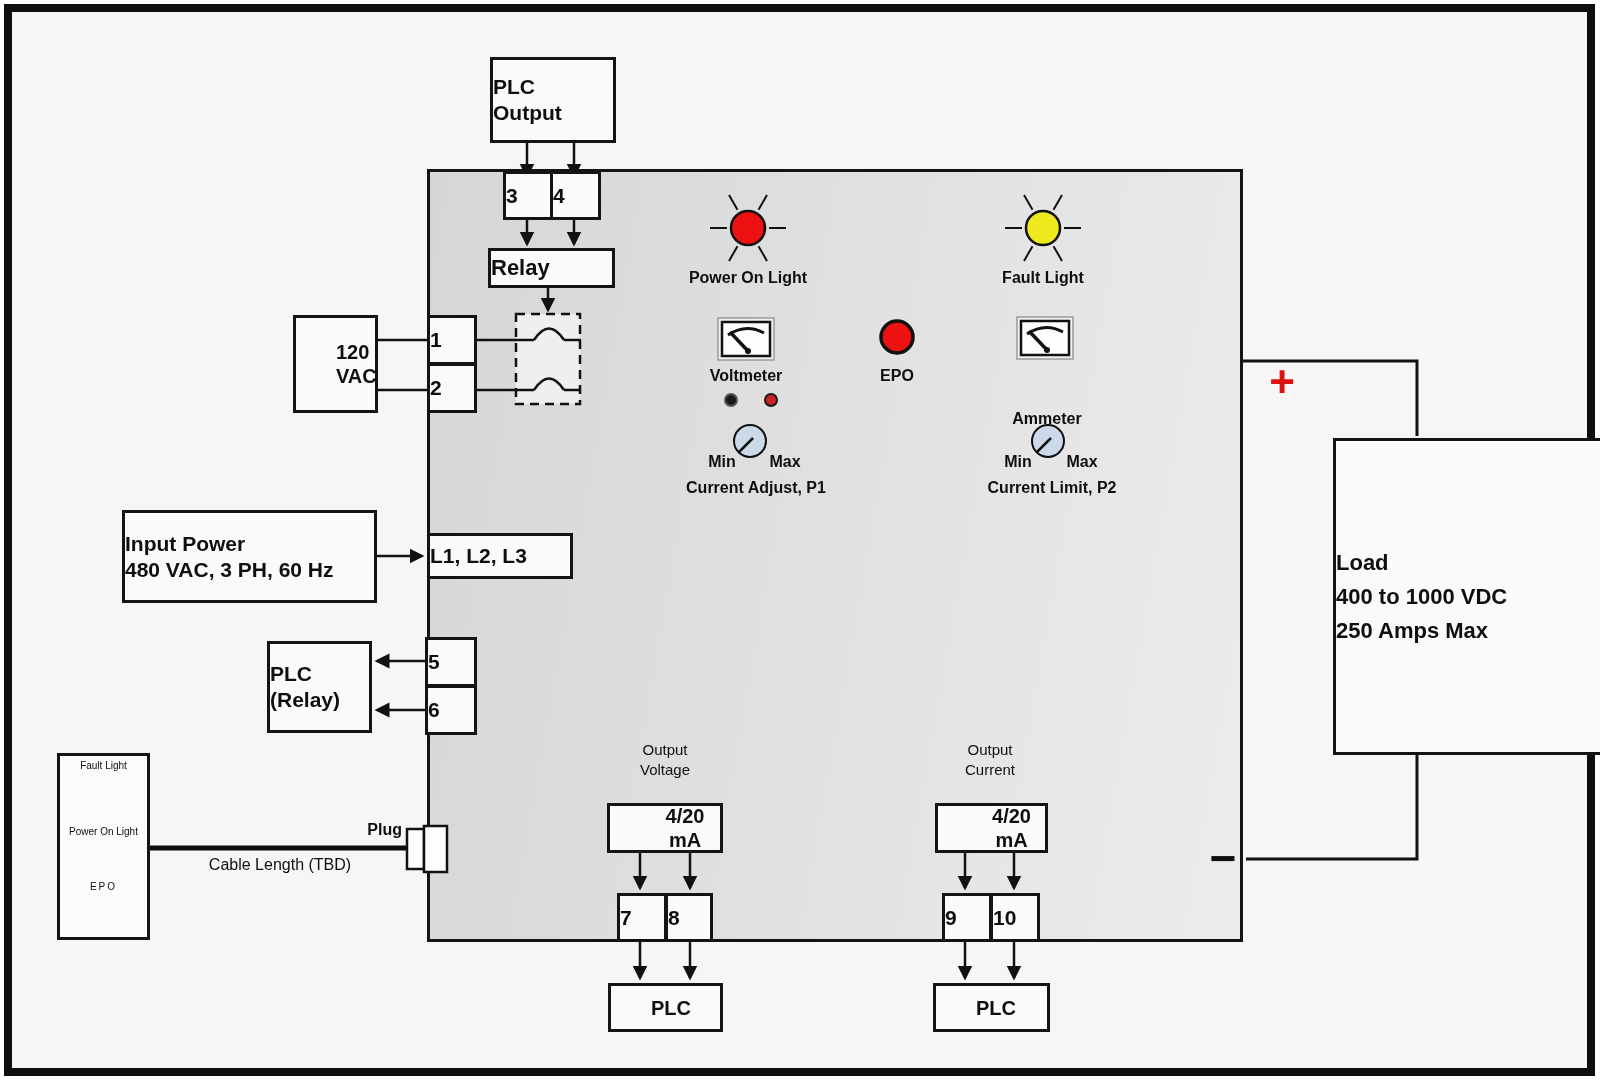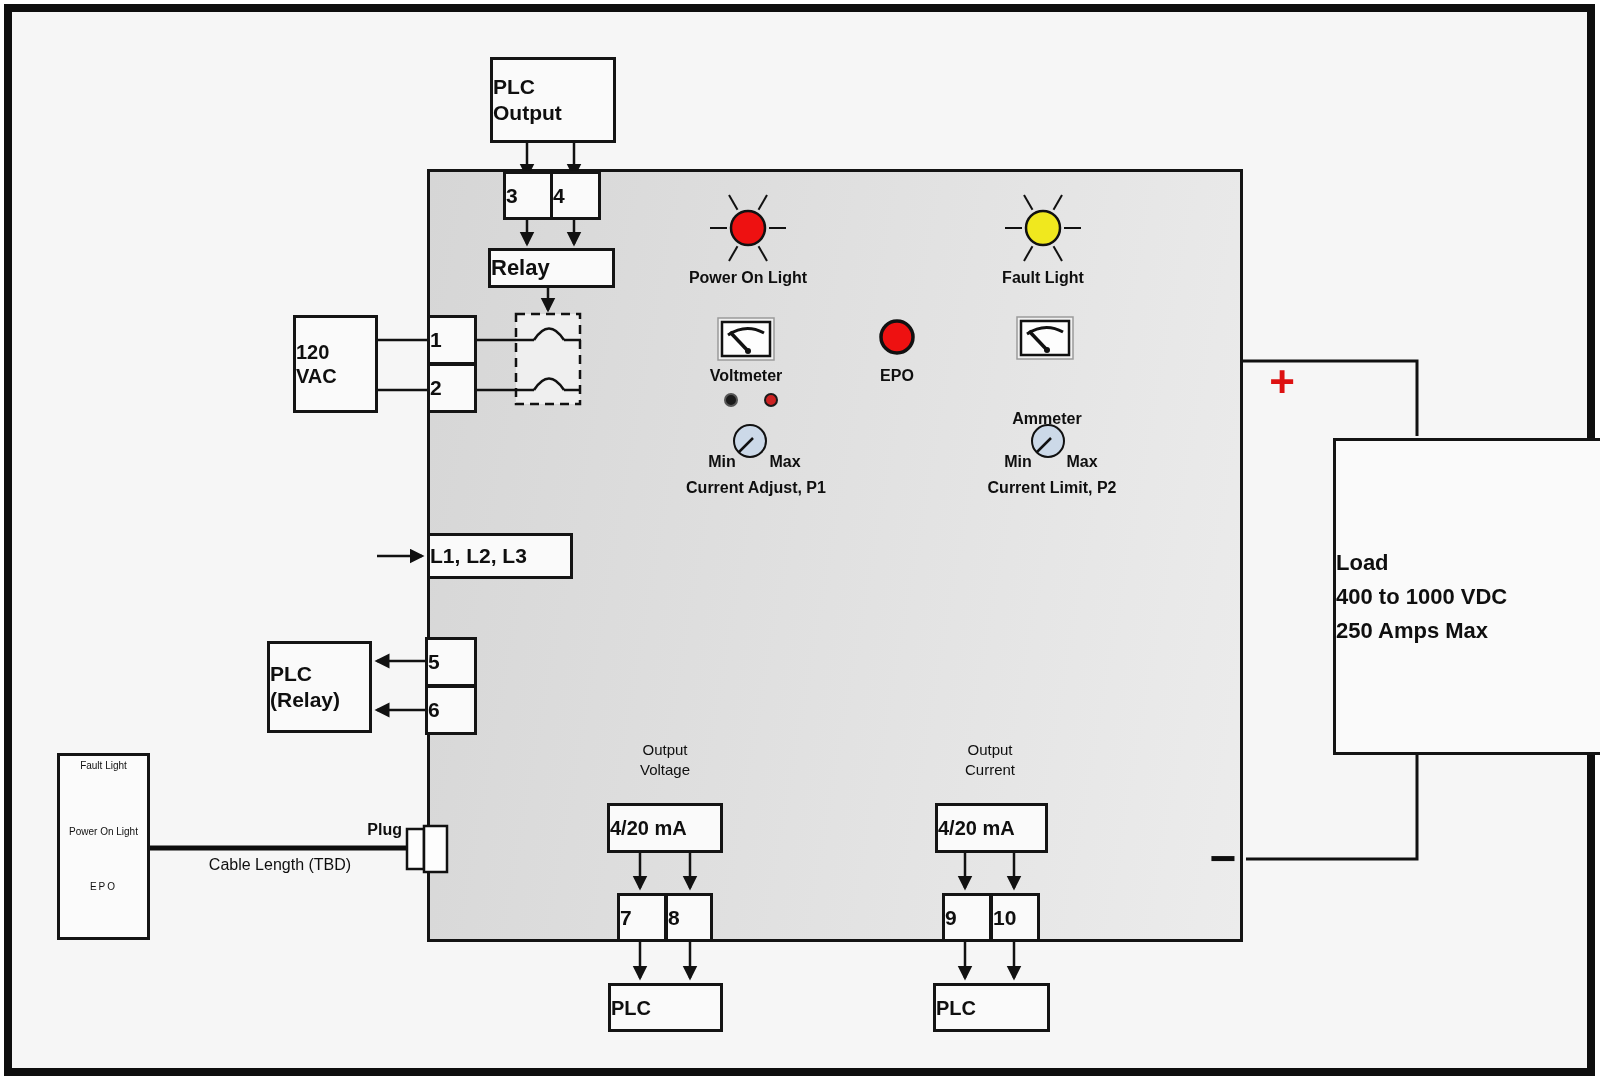--- a/index.html
+++ b/index.html
@@ -8,21 +8,21 @@
           font-family:"Liberation Sans", sans-serif;}
   .frame{position:absolute;left:4px;top:4px;right:5px;bottom:5px;border:8px solid #0e0e0e;background:#f6f6f6;}
   .panel{position:absolute;left:427px;top:169px;width:816px;height:773px;box-sizing:border-box;
          border:3px solid #141414;background:linear-gradient(100deg,#d6d6d6 0%,#e2e2e2 55%,#ececec 100%);}
   svg.overlay{position:absolute;left:0;top:0;width:1600px;height:1081px;pointer-events:none;}
   .box{position:absolute;box-sizing:border-box;border:3px solid #141414;background:#fafafa;
        display:flex;flex-direction:column;align-items:flex-start;justify-content:center;
        font-weight:bold;color:#0f0f0f;text-align:center;}
   .lbl{position:absolute;color:#0f0f0f;text-align:center;}
   .lg{font-size:21px;line-height:26px;}
-  .md{font-size:20px;line-height:24px;}
+  .md{font-size:20px;line-height:24px;padding-left:40px;}
   .sm{font-size:16px;line-height:19px;font-weight:bold;}
   .xs{font-size:15px;line-height:20px;font-weight:normal;}
   .tiny{font-size:10px;line-height:12px;font-weight:normal;}
   .plain{font-weight:normal;font-size:16px;}
   .plus{font-size:44px;font-weight:bold;line-height:44px;}
   .minus{font-size:46px;font-weight:bold;line-height:40px;color:#0f0f0f;}
   .remote{position:absolute;left:57px;top:753px;width:93px;height:187px;box-sizing:border-box;
           border:3px solid #141414;background:#fbfbfb;}
 </style>
 </head>
@@ -184,20 +184,24 @@
     <div>120</div>
     <div>VAC</div>
   </div>
   <div class="box lg" style="left:427px;top:315px;width:50px;height:50px;">
       <div>1</div>
     </div>
   <div class="box lg" style="left:427px;top:363px;width:50px;height:50px;">
       <div>2</div>
     </div>
 
+  <div class="box lg" style="left:122px;top:510px;width:255px;height:93px;">
+    <div>Input Power</div>
+    <div>480 VAC, 3 PH, 60 Hz</div>
+  </div>
   <div class="box lg" style="left:427px;top:533px;width:146px;height:46px;">
       <div>L1, L2, L3</div>
     </div>
 
   <div class="box lg" style="left:267px;top:641px;width:105px;height:92px;">
     <div>PLC</div>
     <div>(Relay)</div>
   </div>
   <div class="box lg" style="left:425px;top:637px;width:52px;height:50px;">
       <div>5</div>

